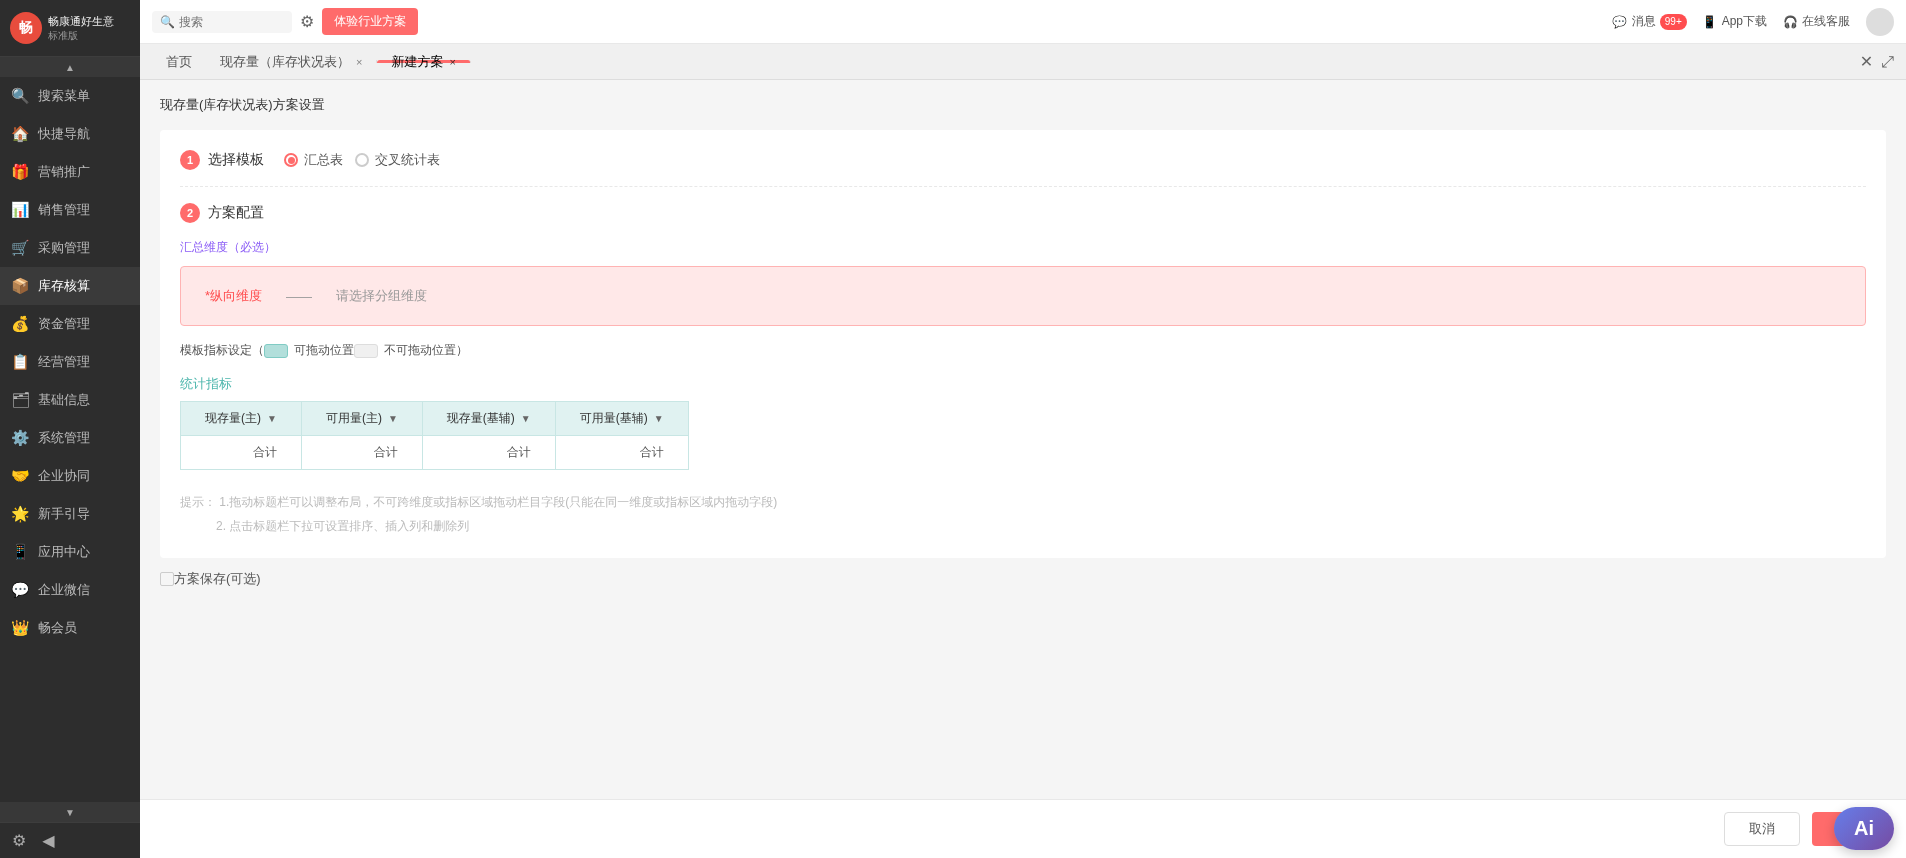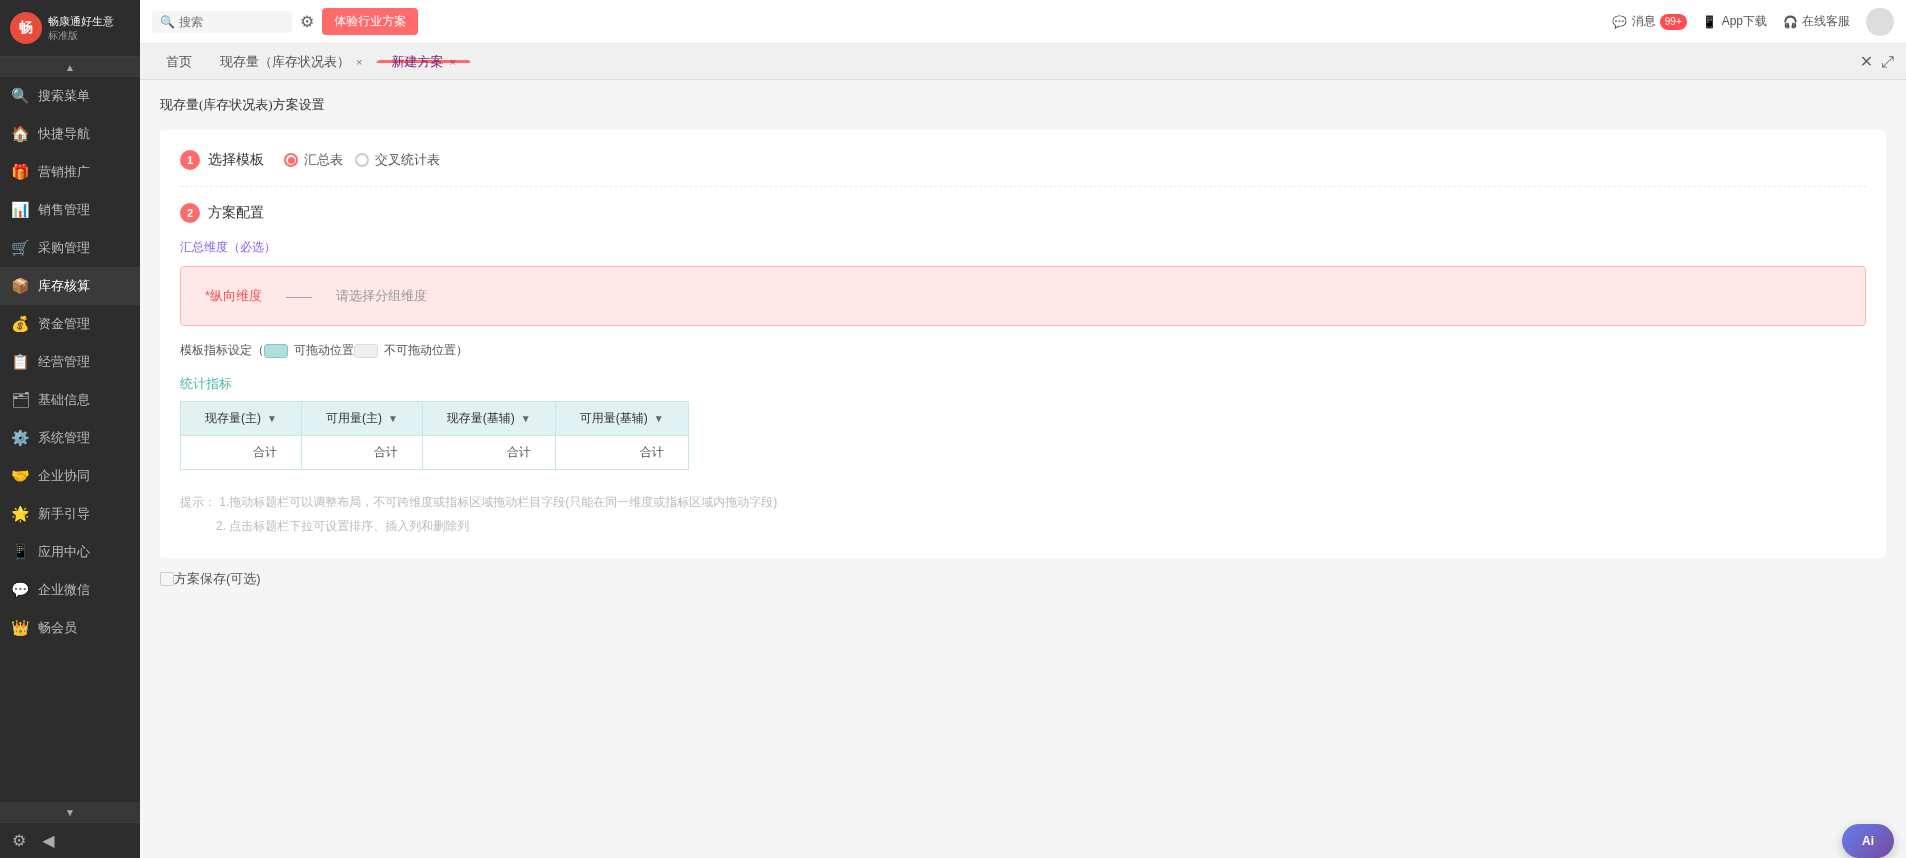--- a/index.html
+++ b/index.html
@@ -153,42 +153,41 @@
       padding: 0 14px;
       height: 100%;
       background: #f0f0f0;
       cursor: pointer;
       font-size: 13px;
       color: #555;
       border-right: 1px solid #ddd;
     }
     .tab.active {
       background: #ff6b6b;
-      color: #701a75;
+      color: #000000;
       border-radius: 4px 4px 0 0;
     }
     .tab-home { border-right: none; }
     .tab-close { cursor: pointer; font-size: 11px; opacity: 0.7; }
     .tabs-actions { margin-left: auto; display: flex; gap: 8px; }
     .tabs-action-btn { background: none; border: none; cursor: pointer; font-size: 16px; color: #666; }
 
     
     .content {
       flex: 1;
       overflow-y: auto;
       padding: 16px 20px;
       background: #f5f5f5;
       position: relative;
     }
     .page-title {
       font-size: 13px;
       color: #333;
       margin-bottom: 16px;
       font-weight: normal;
-      font-family: Liberation Serif, serif;
     }
 
     
     .panel {
       background: #fff;
       border-radius: 4px;
       padding: 20px;
       margin-bottom: 12px;
     }
 
@@ -371,27 +370,27 @@
       border-radius: 4px;
       padding: 7px 24px;
       cursor: pointer;
       font-size: 13px;
       color: white;
     }
 
     
     .ai-fab {
       position: fixed;
-      bottom: 0;
+      bottom: 8px;
       right: 12px;
       background: linear-gradient(135deg, #667eea, #764ba2);
       color: white;
       border-radius: 50px;
       padding: 10px 20px;
-      font-size: 12px;
+      font-size: 20px;
       font-weight: bold;
       cursor: pointer;
       box-shadow: 0 4px 12px rgba(0,0,0,0.2);
     }
 
     
     .sidebar-scroll-up, .sidebar-scroll-down {
       height: 20px;
       display: flex;
       align-items: center;
@@ -634,15 +633,19 @@
         </div>
       </div>
     </div>
 
     <div class="save-option">
       <div class="save-checkbox"></div>
       <span>方案保存(可选)</span>
     </div>
   </div>
 
+  <div class="bottom-bar">
+    <button class="btn-cancel">取消</button>
+    <button class="btn-query">查询</button>
+  </div>
 </div>
 
 <div class="ai-fab">Ai</div>
 
 </body></html>

